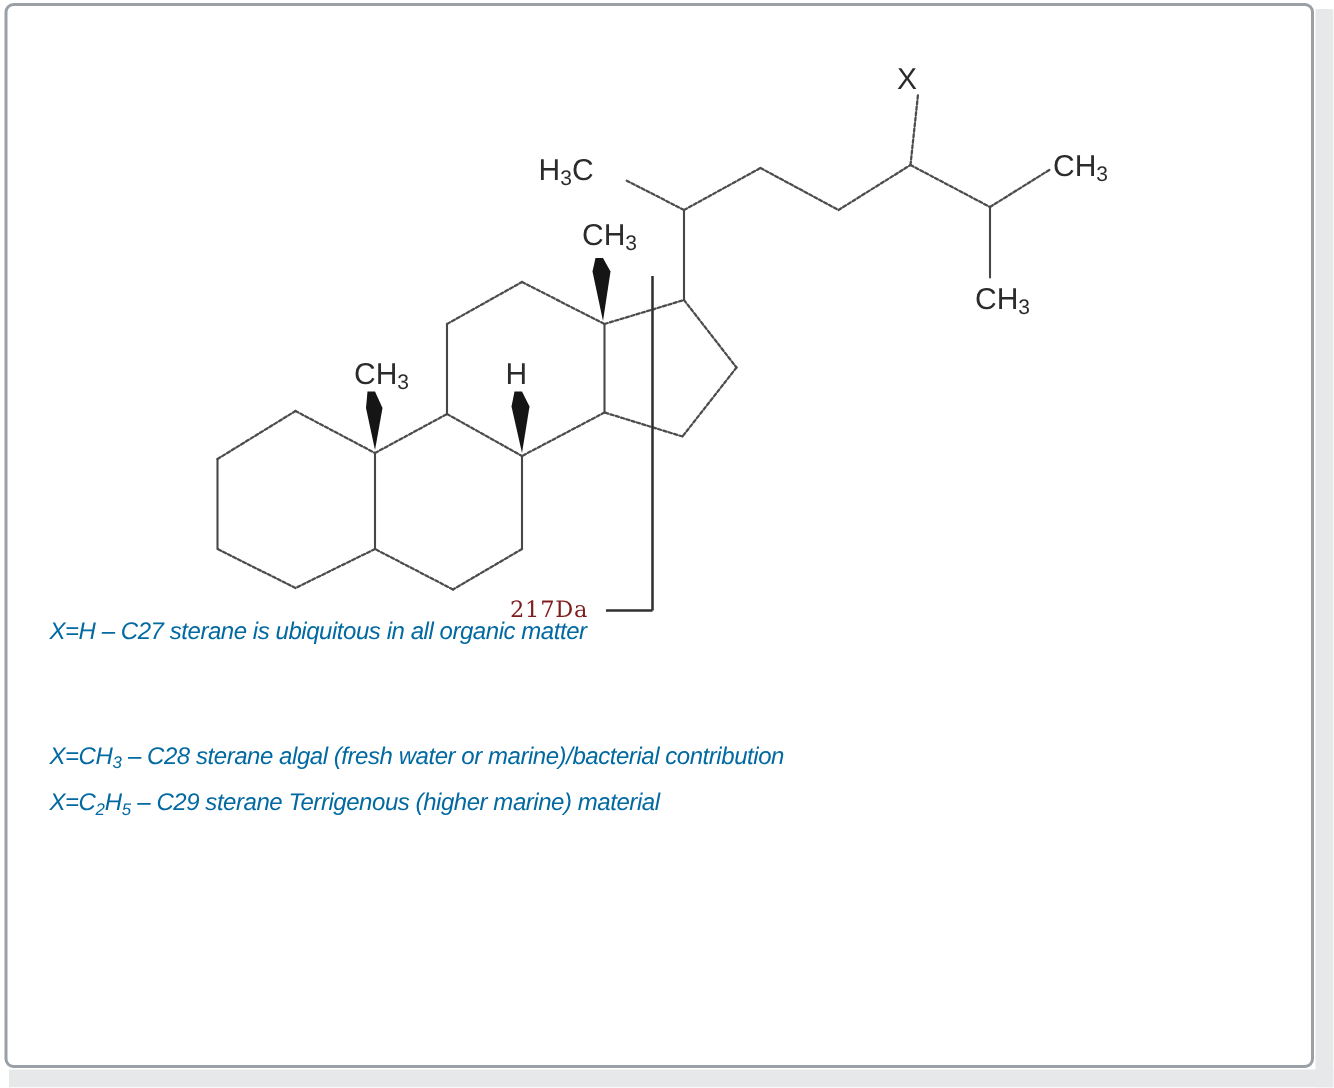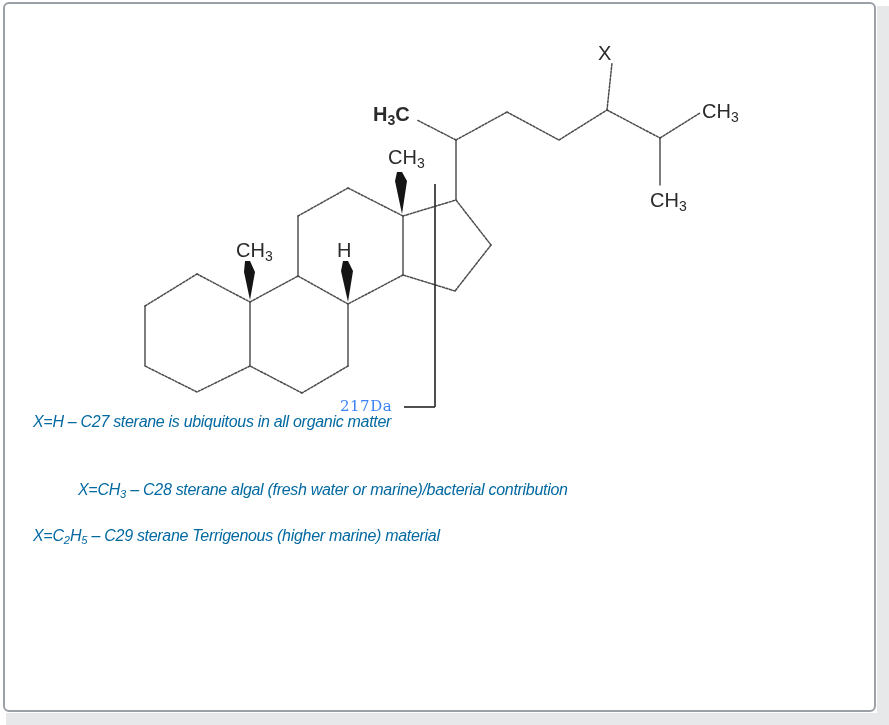--- a/index.html
+++ b/index.html
@@ -34,33 +34,33 @@
   .wedge{fill:#151515;stroke:none;}
   .atom-label{
     position:absolute;
     font-size:20px;color:#2b2b2b;
     white-space:nowrap;line-height:1;
   }
   .atom-label .sub{font-size:0.7em;vertical-align:-0.26em;}
   .mass-label{
     position:absolute;
     font-family:"DejaVu Serif",serif;
-    font-size:15px;color:#3b82f6;
+    font-size:15px;color:#7f1d1d;
     white-space:nowrap;line-height:1;letter-spacing:0.5px;
   }
   .ann-line{
     position:absolute;left:33px;
     font-style:italic;
     font-size:16px;color:#0369a1;
     letter-spacing:-0.3px;
     white-space:nowrap;line-height:1.2;
   }
   .ann-line .sub{font-size:0.7em;vertical-align:-0.28em;letter-spacing:0;}
   .ann-c27{top:412px;}
-  .ann-c28{top:480px;margin-left:45px;}
+  .ann-c28{top:495px;}
   .ann-c29{top:526px;}
   .ann-c30{top:583px;}
 </style>
 </head>
 <body>
 
 <div class="page">
 
   <div class="margin-right"></div>
   <div class="margin-bottom"></div>
@@ -96,21 +96,21 @@
       <line x1="607" y1="110" x2="660" y2="138" class="bond dotted"></line>
       <line x1="660" y1="138" x2="700" y2="113" class="bond dotted"></line>
       <line x1="660" y1="138" x2="660" y2="185" class="bond"></line>
       <line x1="404" y1="407" x2="435" y2="407" class="bracket-line"></line>
       <line x1="435" y1="407" x2="435" y2="184" class="bracket-line"></line>
       <polygon points="245,261 250,261 255,272 250,300 244,272" class="wedge"></polygon>
       <polygon points="397,172 402,172 407,181 402,214 395,181" class="wedge"></polygon>
       <polygon points="343,261 348,261 353,271 348,302 341,271" class="wedge"></polygon>
     </svg>
 
-  <div class="atom-label" style="left:373px;top:104px;font-weight:bold;"><span>H</span><span class="sub">3</span><span>C</span></div>
+  <div class="atom-label" style="left:359px;top:104px;"><span>H</span><span class="sub">3</span><span>C</span></div>
 
   <div class="atom-label" style="left:598px;top:43px;"><span>X</span></div>
 
   <div class="atom-label" style="left:702px;top:101px;"><span>CH</span><span class="sub">3</span></div>
 
   <div class="atom-label" style="left:650px;top:190px;"><span>CH</span><span class="sub">3</span></div>
 
   <div class="atom-label" style="left:236px;top:240px;"><span>CH</span><span class="sub">3</span></div>
 
   <div class="atom-label" style="left:388px;top:147px;"><span>CH</span><span class="sub">3</span></div>

